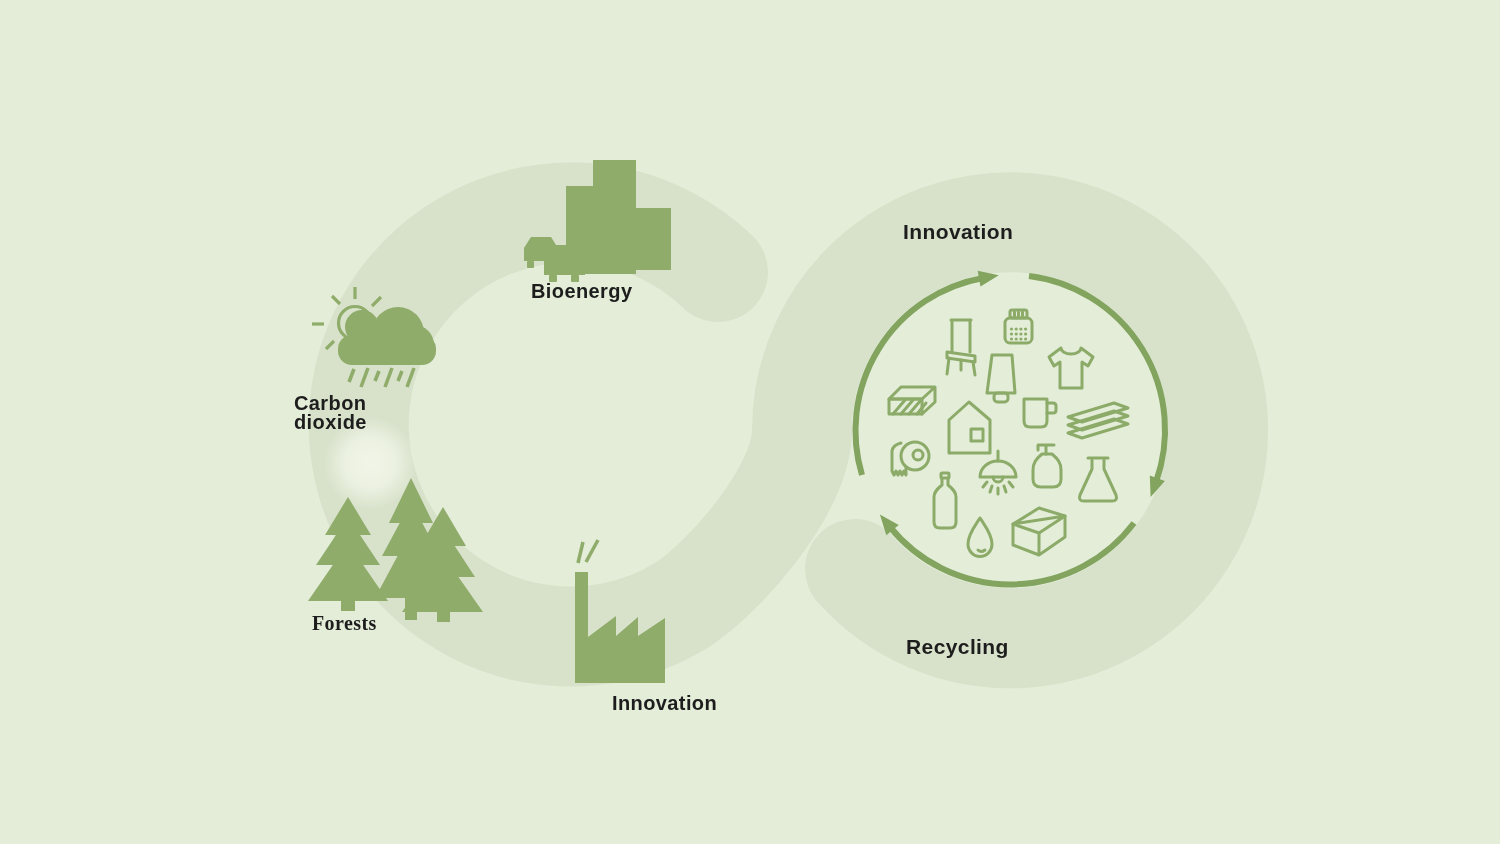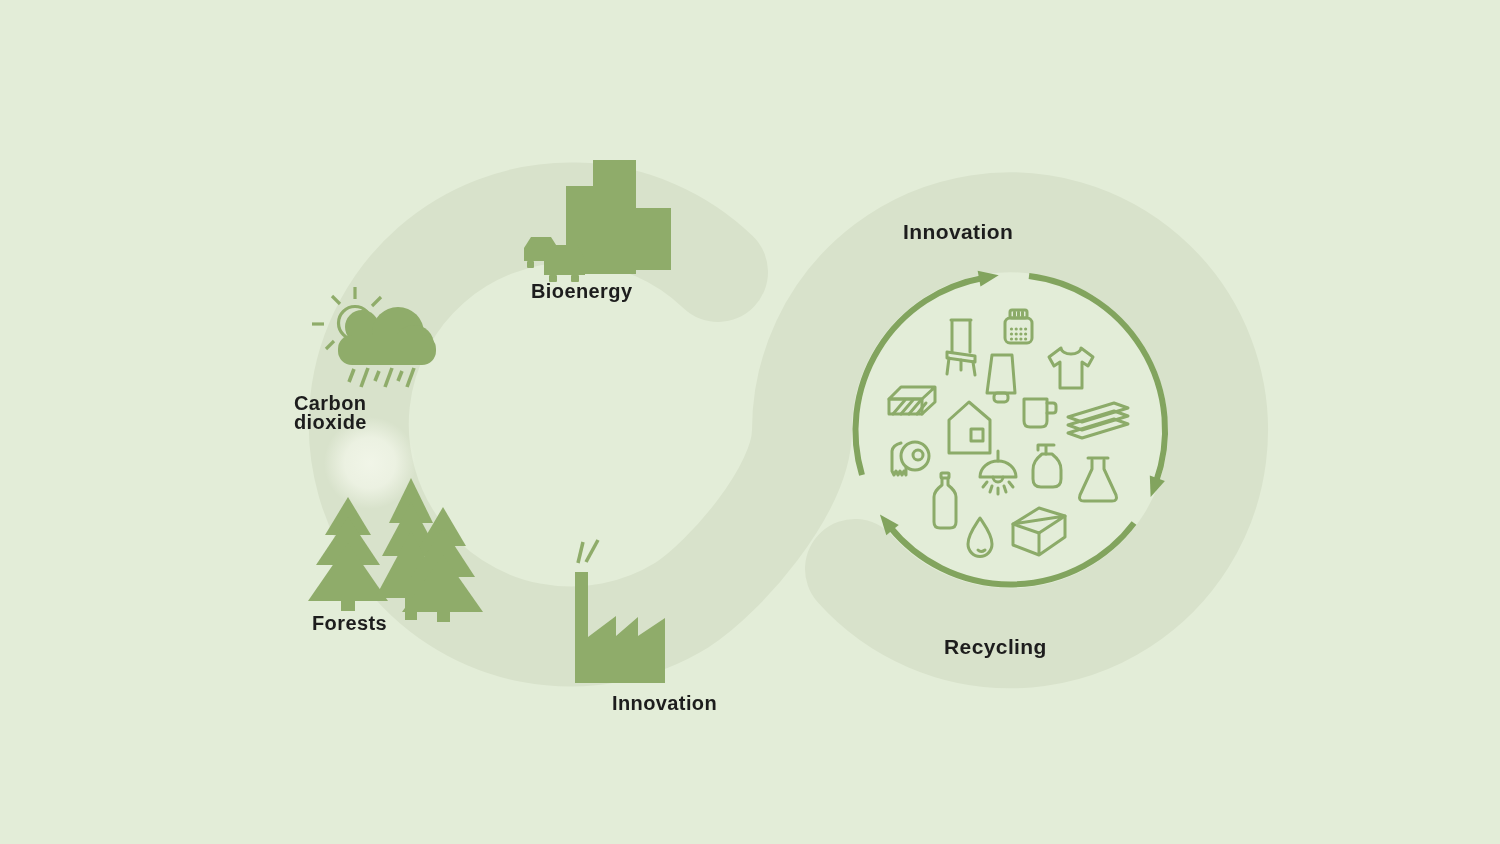--- a/index.html
+++ b/index.html
@@ -8,24 +8,24 @@
     background:#e3edd8;font-family:"Liberation Sans",sans-serif;
   }
   .stage svg.scene{position:absolute;left:0;top:0;}
   .label{
     position:absolute;color:#1d1d1d;font-weight:700;font-size:20px;
     letter-spacing:0.4px;white-space:nowrap;line-height:1.0;
   }
   .label-2line span{display:block;line-height:19px;}
   .lb-bioenergy{left:531px;top:281px;}
   .lb-carbon{left:294px;top:394px;font-size:20px;}
-  .lb-forests{left:312px;top:613px;}
+  .lb-forests{left:312px;top:613px;font-family:Liberation Serif, serif;}
   .lb-production{left:612px;top:693px;}
   .lb-innovation{left:903px;top:221px;font-size:21px;}
-  .lb-recycling{left:944px;top:636px;font-size:21px;}
+  .lb-recycling{left:906px;top:636px;font-size:21px;}
 
   .band{fill:none;stroke:#d8e2cb;stroke-width:100;stroke-linecap:round;}
   .solid{fill:#8fac6a;stroke:none;}
   .sunline{stroke:#8fac6a;stroke-width:3.2;fill:none;}
   .rain{stroke:#8fac6a;stroke-width:3.6;fill:none;}
   .smoke{stroke:#8fac6a;stroke-width:3.5;fill:none;}
   .oline{fill:none;stroke:#8cab69;stroke-width:3;stroke-linejoin:round;stroke-linecap:round;}
   .dot{fill:#8cab69;stroke:none;}
   .cyc{fill:none;stroke:#82a45e;stroke-width:6;stroke-linecap:butt;}
   .ahead{fill:#82a45e;}

